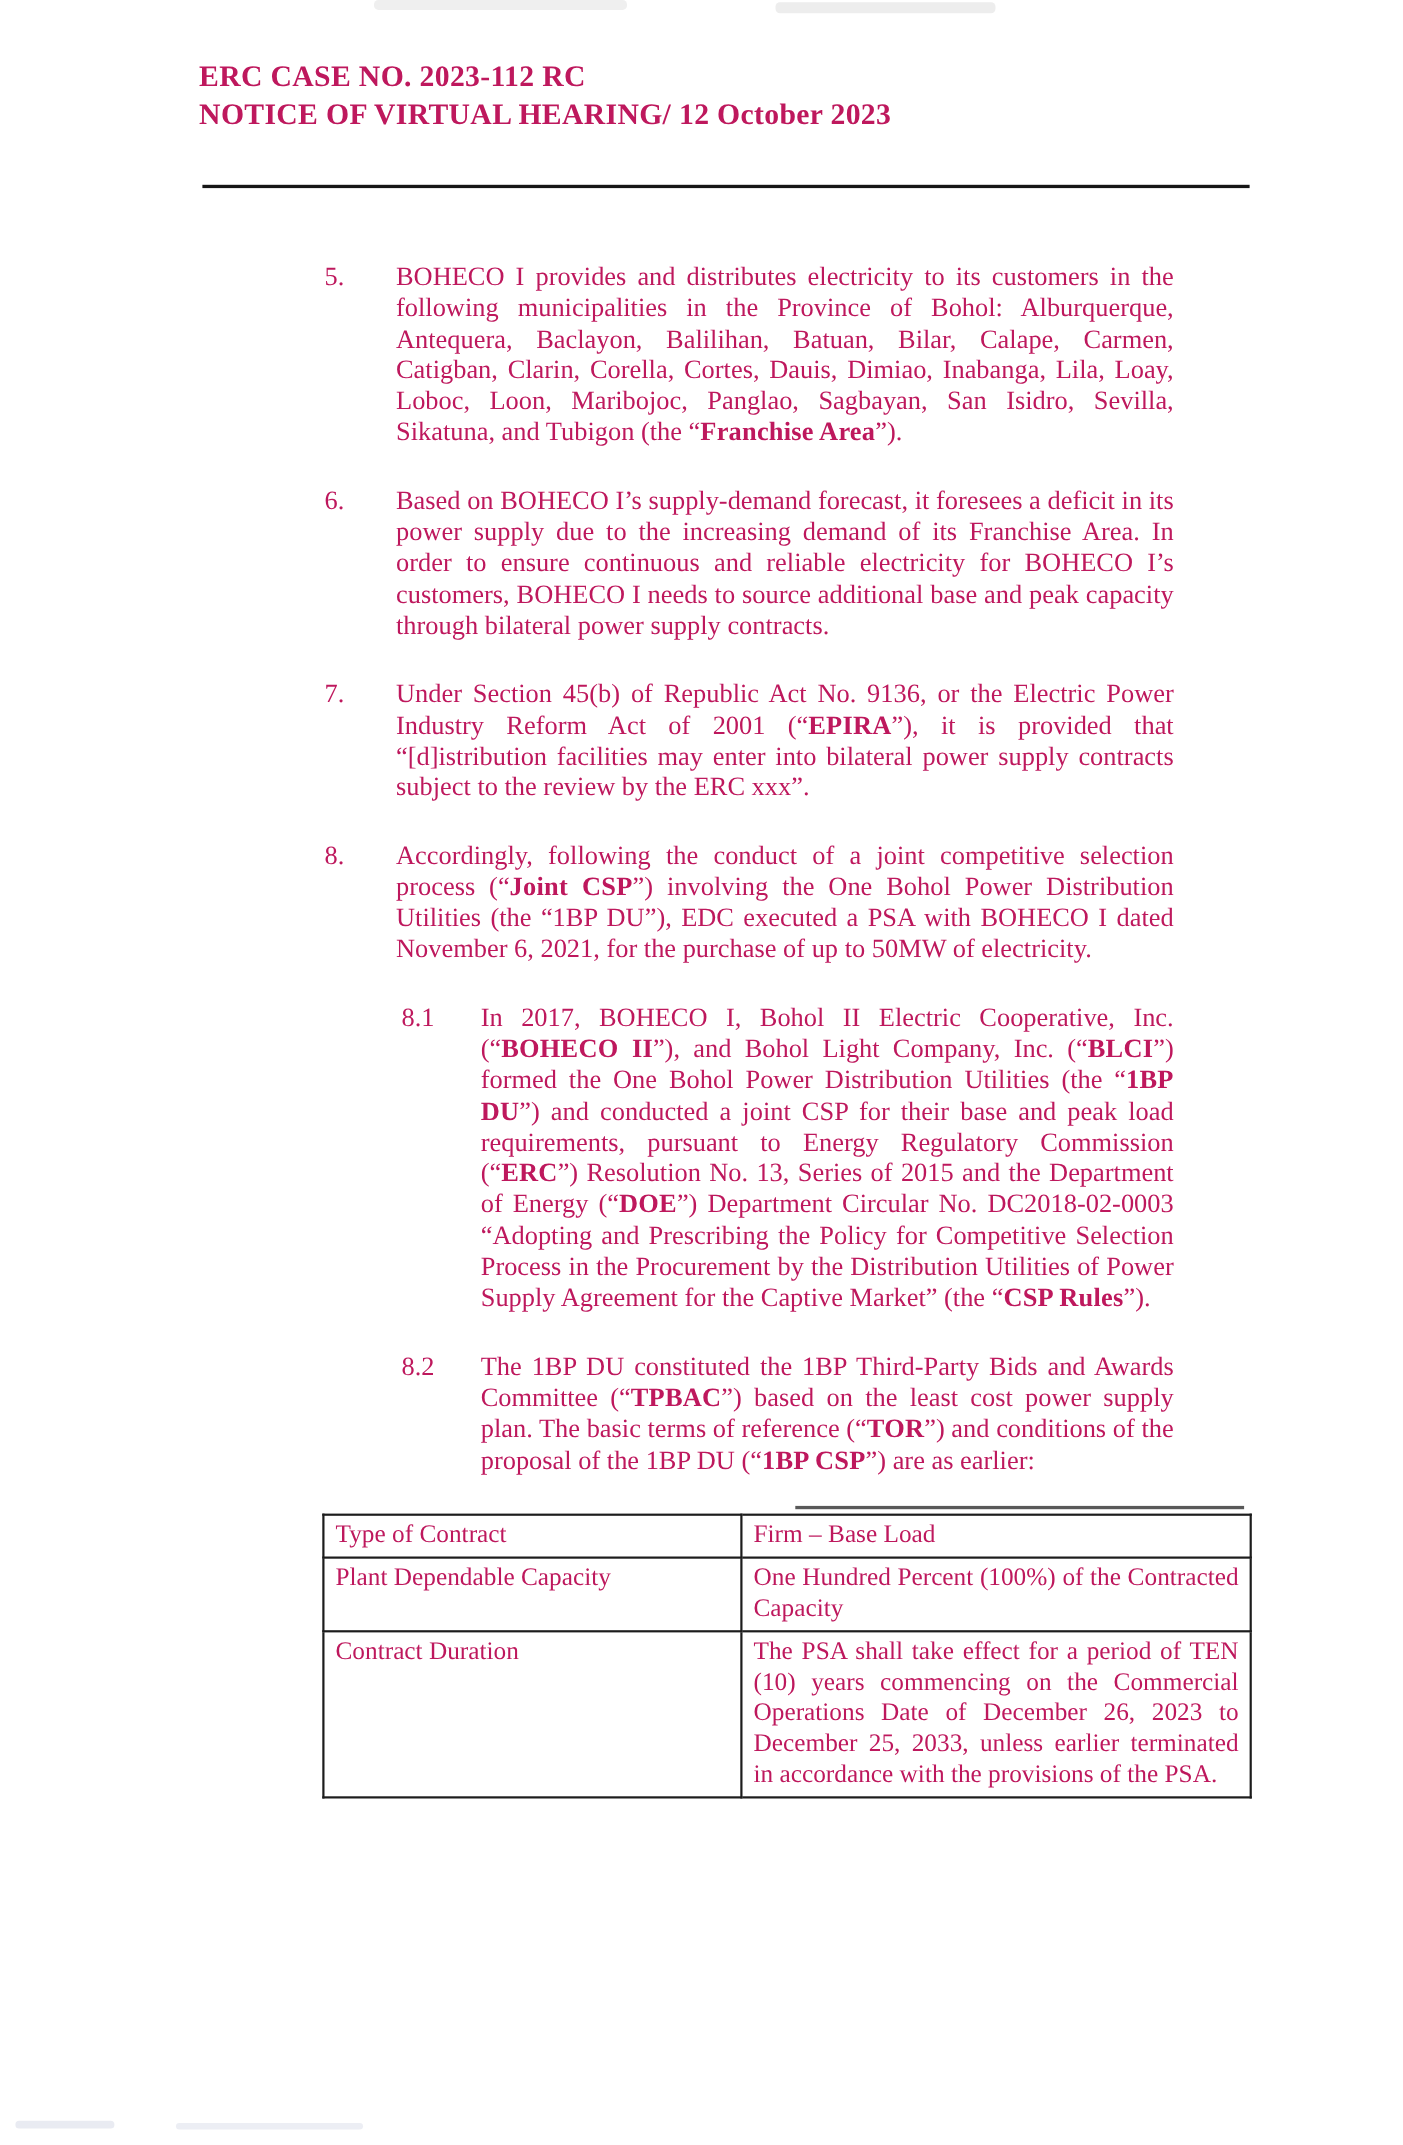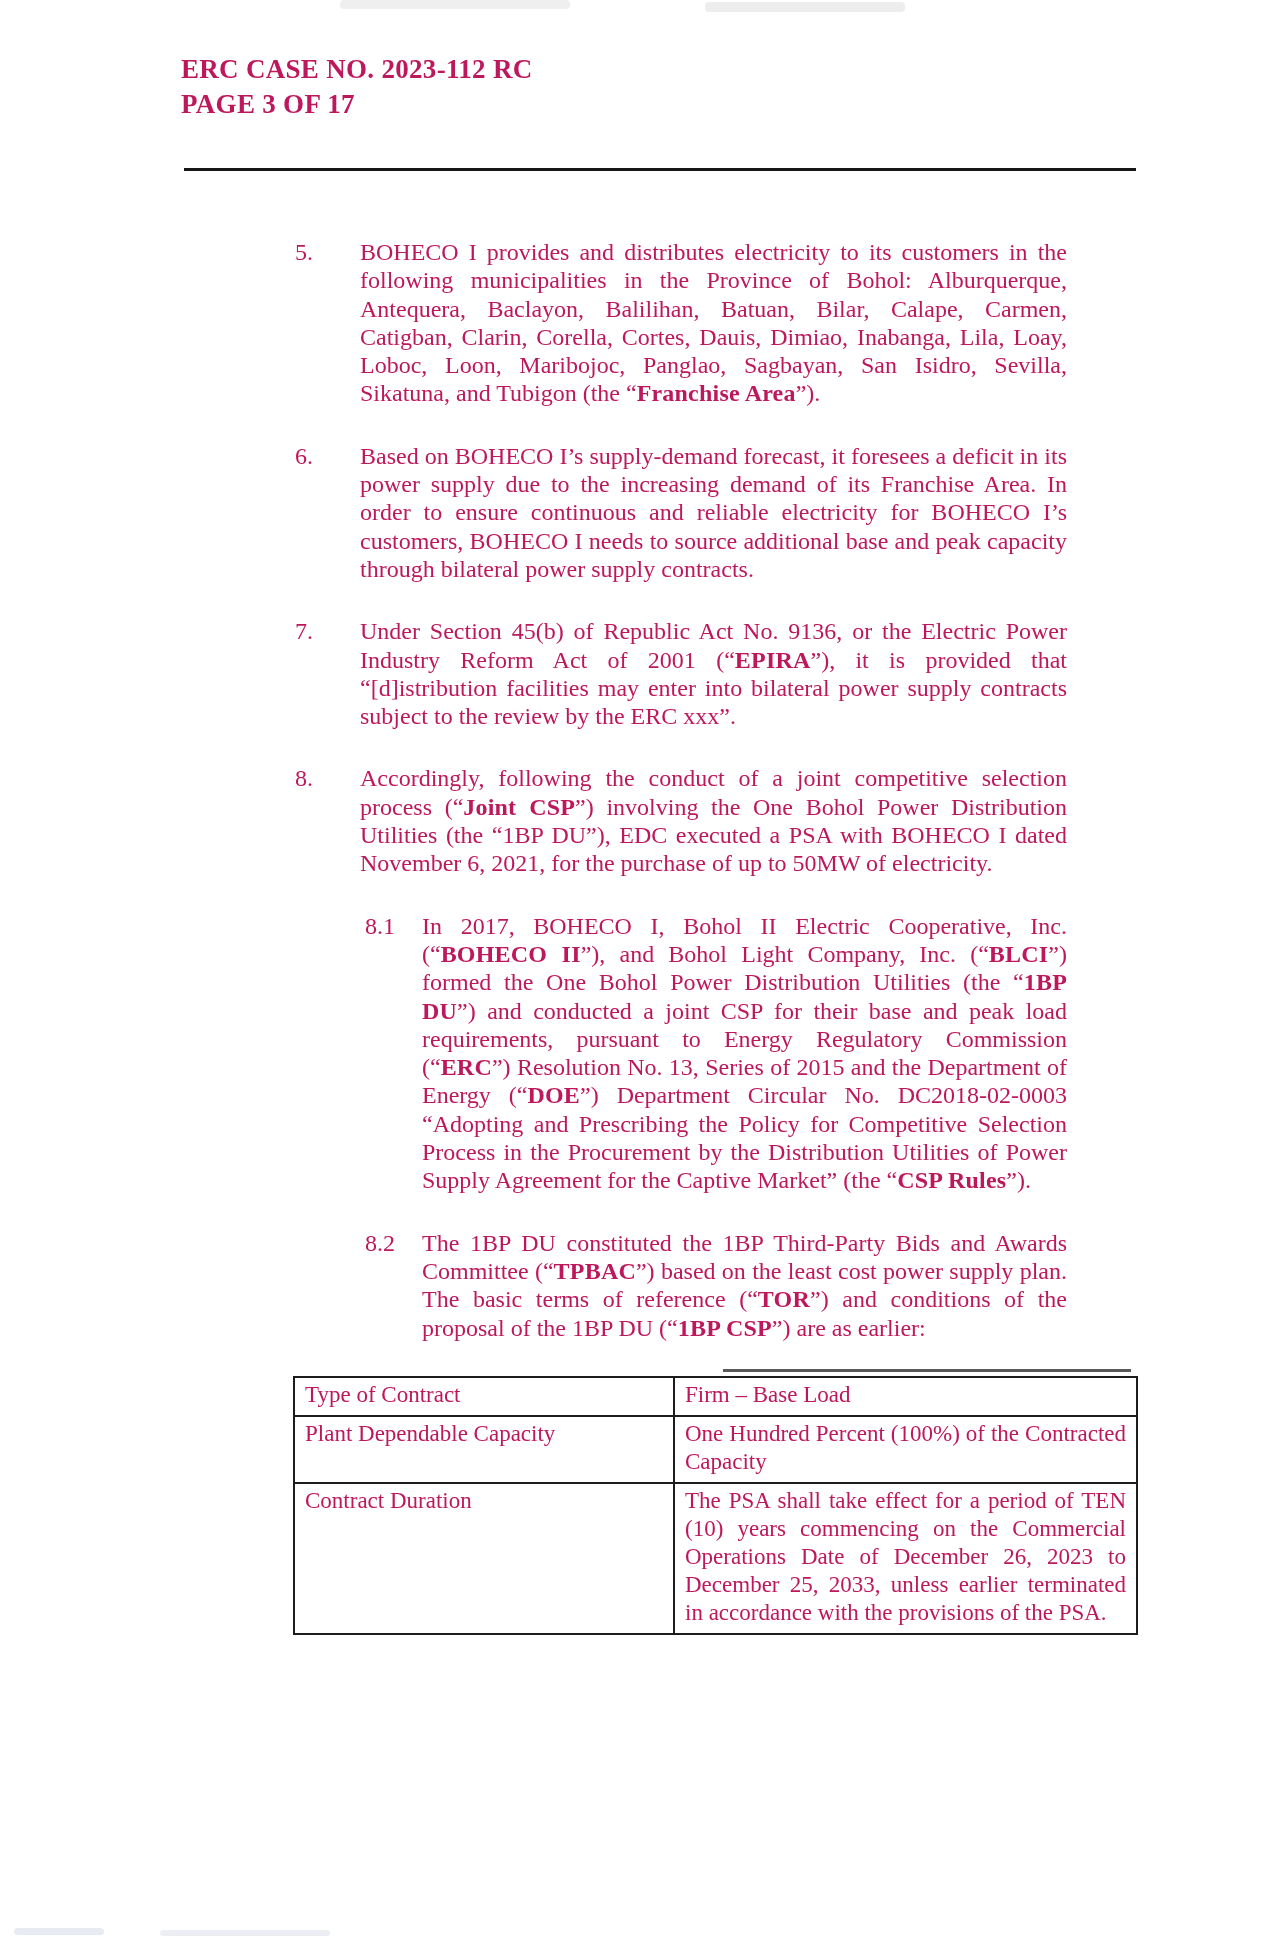--- a/index.html
+++ b/index.html
@@ -36,21 +36,21 @@
   .content {
     position: absolute;
     left: 295px;
     top: 238px;
     width: 772px;
     font-size: 24px;
     line-height: 28.3px;
   }
   .para { display: flex; margin-bottom: 34px; }
   .para .num { width: 65px; flex: 0 0 65px; }
-  .para.sub { margin-left: 70px; }
+  .para.sub { margin-left: 70px; gap: 15px; }
   .para.sub .num { width: 57px; flex: 0 0 57px; }
   .ptext { flex: 1; text-align: justify; }
   .ptext b { letter-spacing: 0.2px; }
   
   .tbl-wrap { position: relative; margin-left: -2px; width: 957px; }
   .ghost-line {
     position: absolute;
     top: -7px; left: 430px; width: 408px; height: 3px;
     background: #2f2f2f; opacity: 0.8;
   }
@@ -77,21 +77,21 @@
 </head>
 <body>
 
 <div class="page">
 
   <div class="smudge sm-top-1"></div>
   <div class="smudge sm-top-2"></div>
 
   <div class="hdr">
     <div>ERC CASE NO. 2023-112 RC</div>
-    <div>PAGE 3 OF 17</div>
+    <div>NOTICE OF VIRTUAL HEARING/ 12 October 2023</div>
   </div>
   <div class="hdr-rule"></div>
 
   <div class="content">
 
     <section class="para">
       <div class="num">5.</div>
       <div class="ptext"><span>BOHECO I provides and distributes electricity to its customers in the following municipalities in the Province of Bohol: Alburquerque, Antequera, Baclayon, Balilihan, Batuan, Bilar, Calape, Carmen, Catigban, Clarin, Corella, Cortes, Dauis, Dimiao, Inabanga, Lila, Loay, Loboc, Loon, Maribojoc, Panglao, Sagbayan, San Isidro, Sevilla, Sikatuna, and Tubigon (the “</span><b>Franchise Area</b><span>”).</span></div>
     </section>
 

